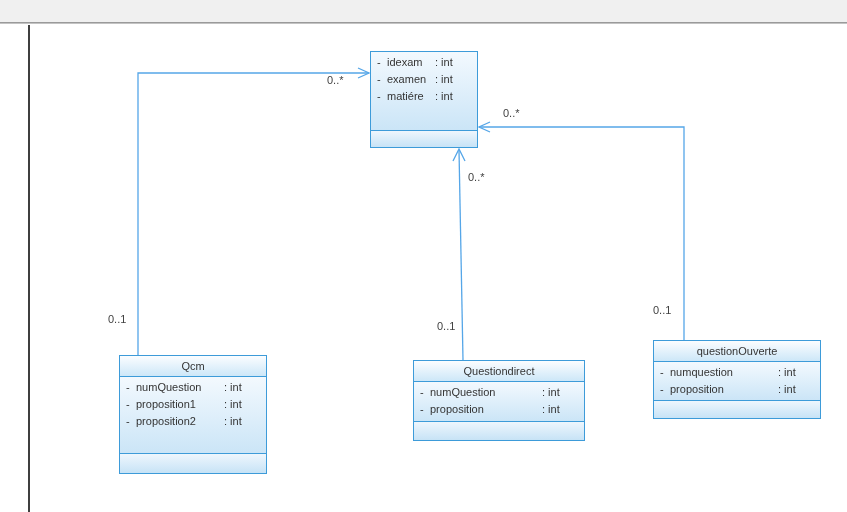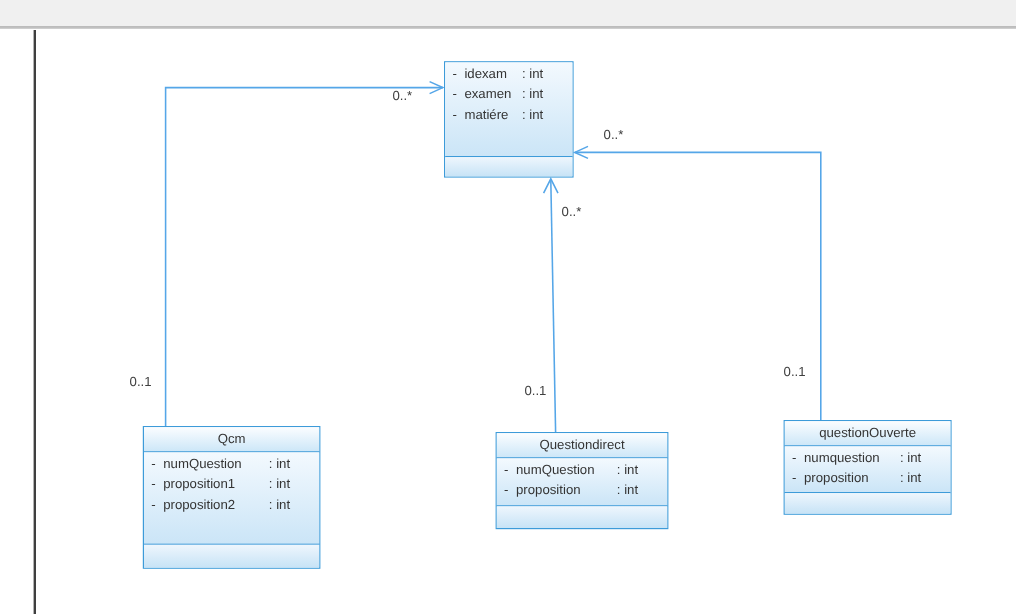--- a/index.html
+++ b/index.html
@@ -52,23 +52,23 @@
   .attr-row{display:flex;line-height:17px;padding-left:6px;padding-right:4px;}
   .attr-vis{width:10px;flex:0 0 10px;}
   .attr-name{flex:1 1 auto;white-space:nowrap;overflow:hidden;}
   .attr-type{flex:0 0 38px;white-space:nowrap;}
 
   
   #box-examen        {left:370px;top:27px; width:108px;height:97px;}
   #box-examen .uml-methods        {flex:0 0 16px;}
   #box-qcm           {left:119px;top:331px;width:148px;height:119px;}
   #box-qcm .uml-methods           {flex:0 0 19px;}
-  #box-questiondirect{left:413px;top:336px;width:144px;height:81px;}
+  #box-questiondirect{left:413px;top:336px;width:172px;height:81px;}
   #box-questiondirect .uml-methods{flex:0 0 18px;}
-  #box-questionouverte{left:653px;top:326px;width:140px;height:79px;}
+  #box-questionouverte{left:653px;top:316px;width:168px;height:79px;}
   #box-questionouverte .uml-methods{flex:0 0 17px;}
 
   
   svg.connectors{position:absolute;left:0;top:0;width:847px;height:488px;pointer-events:none;}
   svg.connectors path{pointer-events:stroke;}
 
   
   .mult{
     position:absolute;font-size:11px;color:#3f3f3f;white-space:nowrap;
     background:transparent;line-height:11px;

